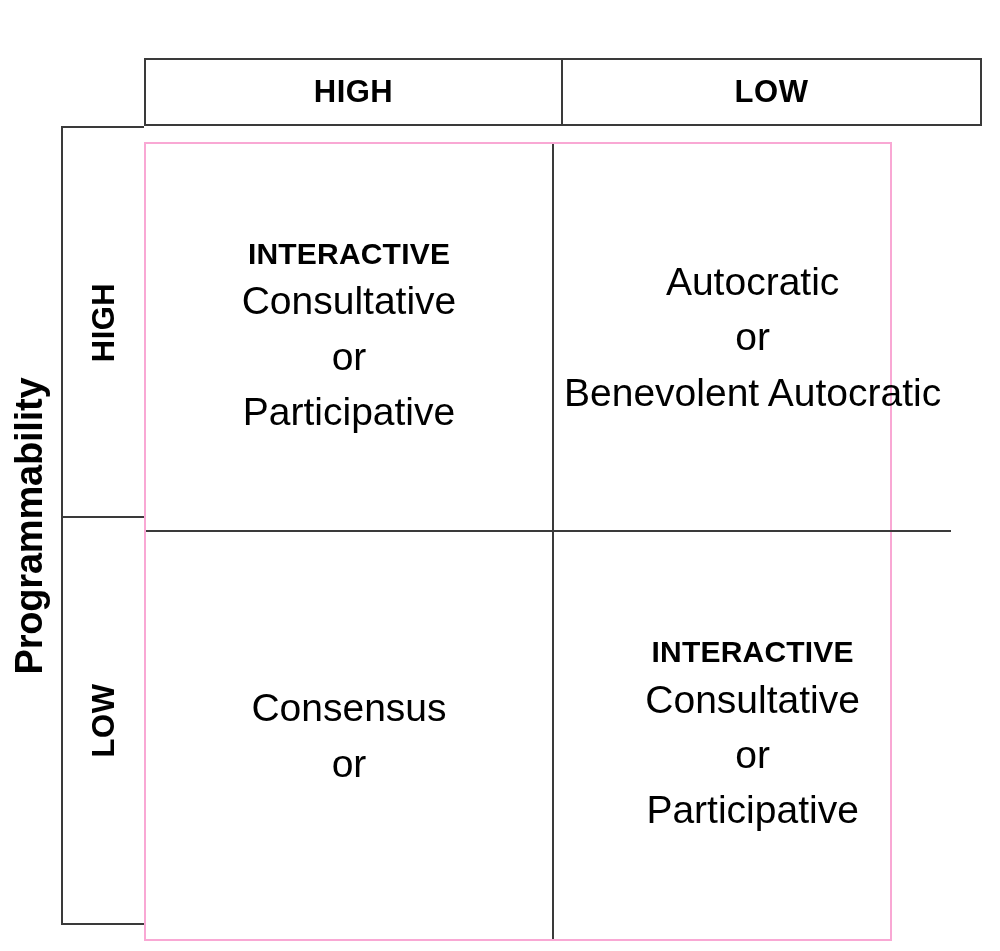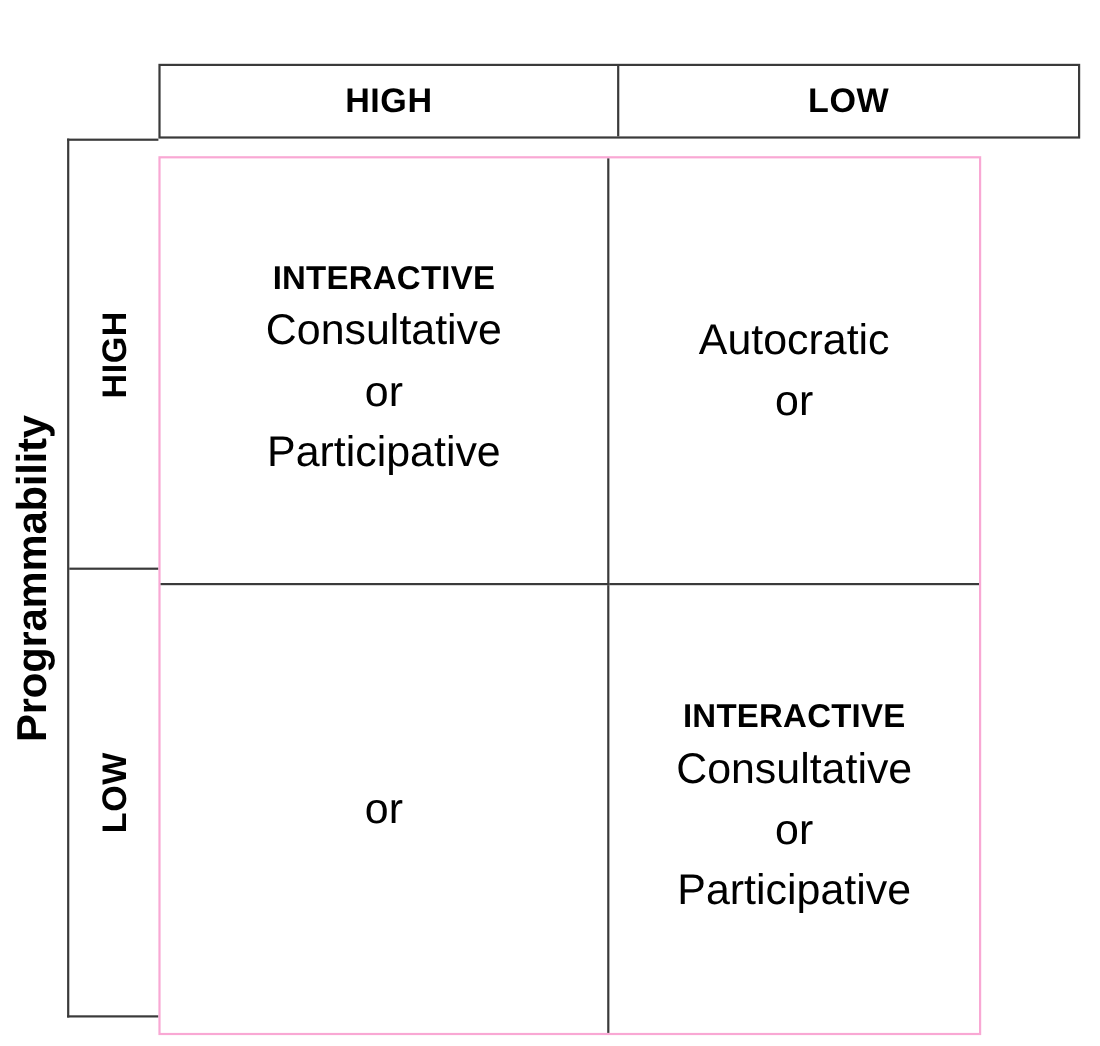--- a/index.html
+++ b/index.html
@@ -188,23 +188,25 @@
     <div class="quadrant row-first col-first">
       <div class="quad-title">INTERACTIVE</div>
       <div class="quad-line">Consultative</div>
       <div class="quad-line">or</div>
       <div class="quad-line">Participative</div>
     </div>
 
     <div class="quadrant row-first">
       <div class="quad-line">Autocratic</div>
       <div class="quad-line">or</div>
+      <div class="quad-line">Benevolent Autocratic</div>
     </div>
 
     <div class="quadrant col-first">
+      <div class="quad-line">Consensus</div>
       <div class="quad-line">or</div>
     </div>
 
     <div class="quadrant">
       <div class="quad-title">INTERACTIVE</div>
       <div class="quad-line">Consultative</div>
       <div class="quad-line">or</div>
       <div class="quad-line">Participative</div>
     </div>
 

